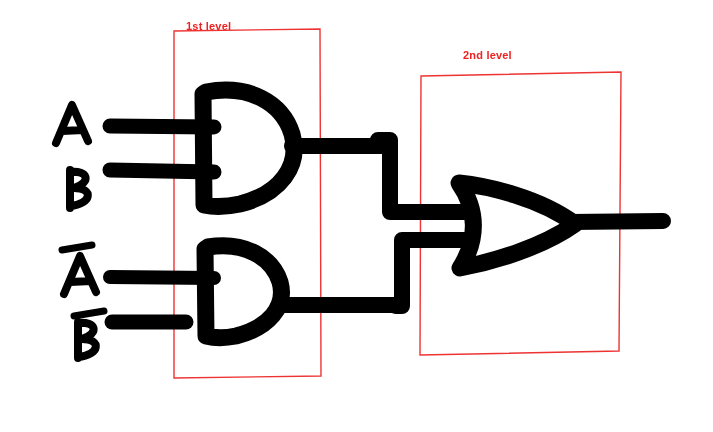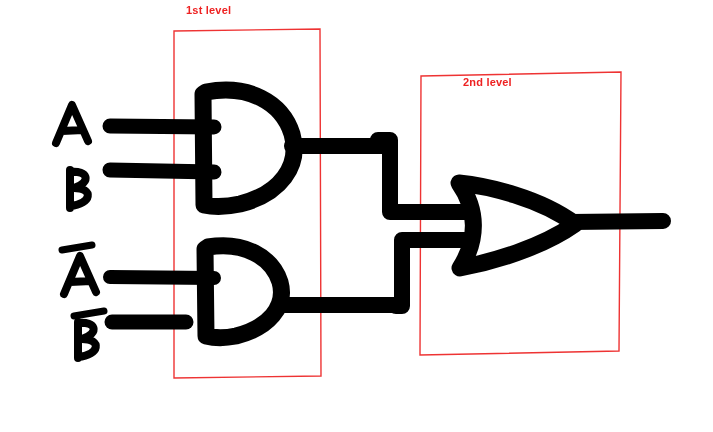--- a/index.html
+++ b/index.html
@@ -37,22 +37,22 @@
   }
   .annot-label {
     position: absolute;
     color: #ee2222;
     font-family: "Liberation Sans", sans-serif;
     font-size: 11px;
     font-weight: 600;
     letter-spacing: 0.2px;
     white-space: nowrap;
   }
-  #label-level-1 { left: 186px; top: 4px; text-align: center; }
-  #label-level-2 { left: 463px; top: 76px; }
+  #label-level-1 { left: 186px; top: 20px; text-align: center; }
+  #label-level-2 { left: 463px; top: 49px; }
 </style>
 </head>
 <body>
 
 <div id="canvas">
 
   <svg id="circuit-svg" viewBox="0 0 713 432">
 
     <g>
       <path class="annot-rect" d="M 174 31 L 320 29 L 321 376 L 174 378 Z"></path>

